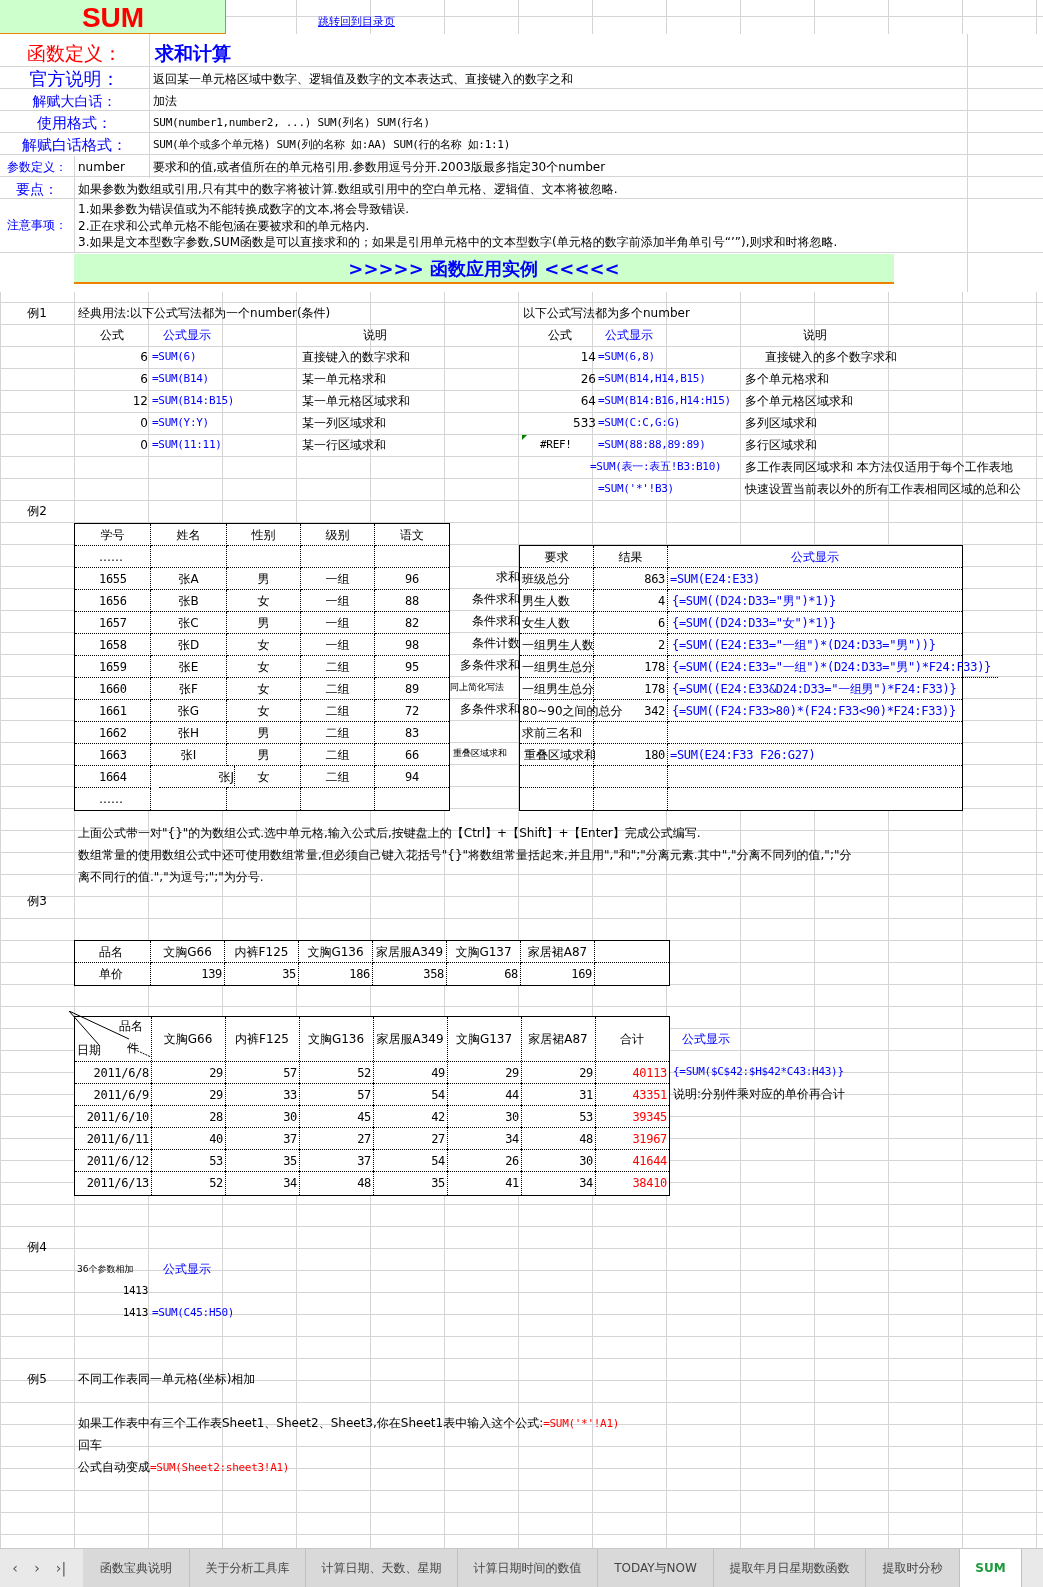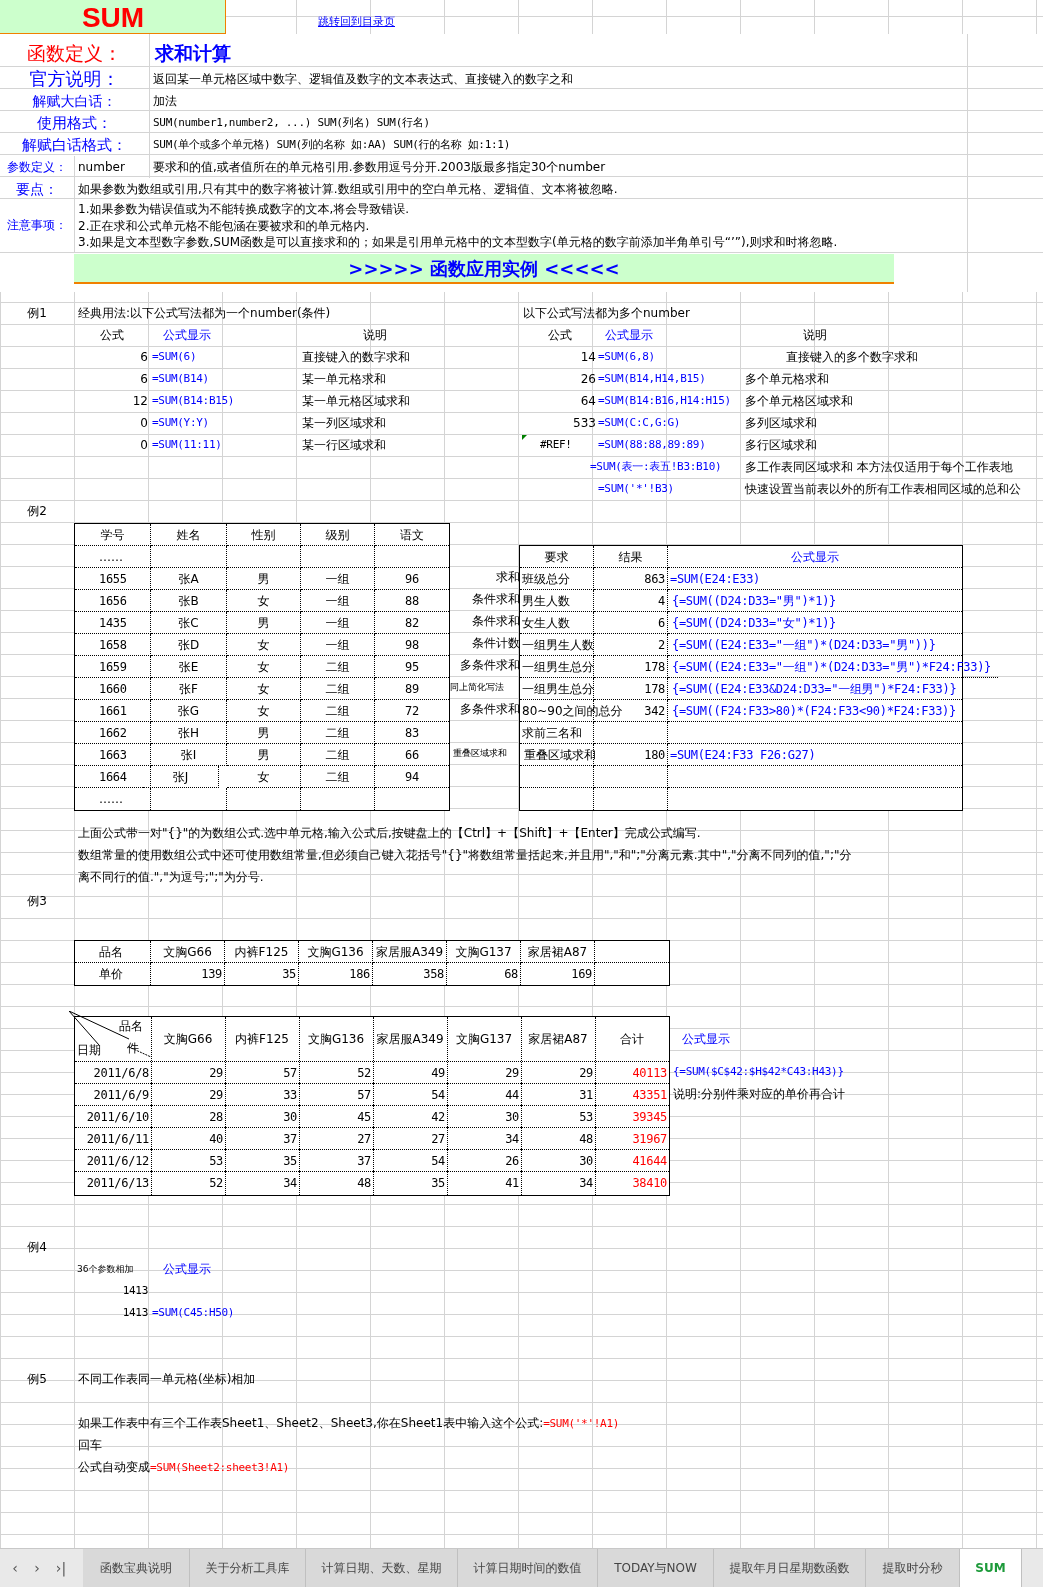--- a/index.html
+++ b/index.html
@@ -121,21 +121,21 @@
   <div class="c" style="left:302px;top:390px;">某一单元格区域求和</div>
   <div class="c r" style="left:74px;top:412px;width:74px;">0</div>
   <div class="c blue mono" style="left:152px;top:412px;">=SUM(Y:Y)</div>
   <div class="c" style="left:302px;top:412px;">某一列区域求和</div>
   <div class="c r" style="left:74px;top:434px;width:74px;">0</div>
   <div class="c blue mono" style="left:152px;top:434px;">=SUM(11:11)</div>
   <div class="c" style="left:302px;top:434px;">某一行区域求和</div>
 
   <div class="c r" style="left:522px;top:346px;width:74px;">14</div>
   <div class="c blue mono" style="left:598px;top:346px;">=SUM(6,8)</div>
-  <div class="c" style="left:786px;top:346px;">直接键入的多个数字求和</div>
+  <div class="c" style="left:765px;top:346px;">直接键入的多个数字求和</div>
   <div class="c r" style="left:522px;top:368px;width:74px;">26</div>
   <div class="c blue mono" style="left:598px;top:368px;">=SUM(B14,H14,B15)</div>
   <div class="c" style="left:745px;top:368px;">多个单元格求和</div>
   <div class="c r" style="left:522px;top:390px;width:74px;">64</div>
   <div class="c blue mono" style="left:598px;top:390px;">=SUM(B14:B16,H14:H15)</div>
   <div class="c" style="left:745px;top:390px;">多个单元格区域求和</div>
   <div class="c r" style="left:522px;top:412px;width:74px;">533</div>
   <div class="c blue mono" style="left:598px;top:412px;">=SUM(C:C,G:G)</div>
   <div class="c" style="left:745px;top:412px;">多列区域求和</div>
   <div style="position:absolute;left:522px;top:435px;width:0;height:0;border-top:5px solid #008000;border-right:5px solid transparent;"></div>
@@ -167,21 +167,21 @@
     <div class="cell ctr dotb dotr" style="left:152px;top:44px;width:74px;">男</div>
     <div class="cell ctr dotb dotr" style="left:226px;top:44px;width:74px;">一组</div>
     <div class="cell ctr mono dotb" style="left:300px;top:44px;width:74px;">96</div>
 
     <div class="cell mono dotb dotr" style="left:0;top:66px;width:76px;padding-left:24px;">1656</div>
     <div class="cell ctr dotb dotr" style="left:76px;top:66px;width:76px;">张B</div>
     <div class="cell ctr dotb dotr" style="left:152px;top:66px;width:74px;">女</div>
     <div class="cell ctr dotb dotr" style="left:226px;top:66px;width:74px;">一组</div>
     <div class="cell ctr mono dotb" style="left:300px;top:66px;width:74px;">88</div>
 
-    <div class="cell mono dotb dotr" style="left:0;top:88px;width:76px;padding-left:24px;">1435</div>
+    <div class="cell mono dotb dotr" style="left:0;top:88px;width:76px;padding-left:24px;">1657</div>
     <div class="cell ctr dotb dotr" style="left:76px;top:88px;width:76px;">张C</div>
     <div class="cell ctr dotb dotr" style="left:152px;top:88px;width:74px;">男</div>
     <div class="cell ctr dotb dotr" style="left:226px;top:88px;width:74px;">一组</div>
     <div class="cell ctr mono dotb" style="left:300px;top:88px;width:74px;">82</div>
 
     <div class="cell mono dotb dotr" style="left:0;top:110px;width:76px;padding-left:24px;">1658</div>
     <div class="cell ctr dotb dotr" style="left:76px;top:110px;width:76px;">张D</div>
     <div class="cell ctr dotb dotr" style="left:152px;top:110px;width:74px;">女</div>
     <div class="cell ctr dotb dotr" style="left:226px;top:110px;width:74px;">一组</div>
     <div class="cell ctr mono dotb" style="left:300px;top:110px;width:74px;">98</div>
@@ -210,21 +210,21 @@
     <div class="cell ctr dotb dotr" style="left:226px;top:198px;width:74px;">二组</div>
     <div class="cell ctr mono dotb" style="left:300px;top:198px;width:74px;">83</div>
 
     <div class="cell mono dotb dotr" style="left:0;top:220px;width:76px;padding-left:24px;">1663</div>
     <div class="cell ctr dotb dotr" style="left:76px;top:220px;width:76px;">张I</div>
     <div class="cell ctr dotb dotr" style="left:152px;top:220px;width:74px;">男</div>
     <div class="cell ctr dotb dotr" style="left:226px;top:220px;width:74px;">二组</div>
     <div class="cell ctr mono dotb" style="left:300px;top:220px;width:74px;">66</div>
 
     <div class="cell mono dotb dotr" style="left:0;top:242px;width:76px;padding-left:24px;">1664</div>
-    <div class="cell ctr dotb dotr" style="left:68px;top:242px;width:76px;">张J</div>
+    <div class="cell ctr dotb dotr" style="left:84px;top:242px;width:76px;text-align:right;">张J</div>
     <div class="cell ctr dotb dotr" style="left:152px;top:242px;width:74px;">女</div>
     <div class="cell ctr dotb dotr" style="left:226px;top:242px;width:74px;">二组</div>
     <div class="cell ctr mono dotb" style="left:300px;top:242px;width:74px;">94</div>
 
     <div class="cell dotr" style="left:0;top:264px;width:76px;padding-left:24px;">……</div>
     <div class="cell dotr" style="left:76px;top:264px;width:76px;"></div>
     <div class="cell dotr" style="left:152px;top:264px;width:74px;"></div>
     <div class="cell dotr" style="left:226px;top:264px;width:74px;"></div>
   </div>
 

